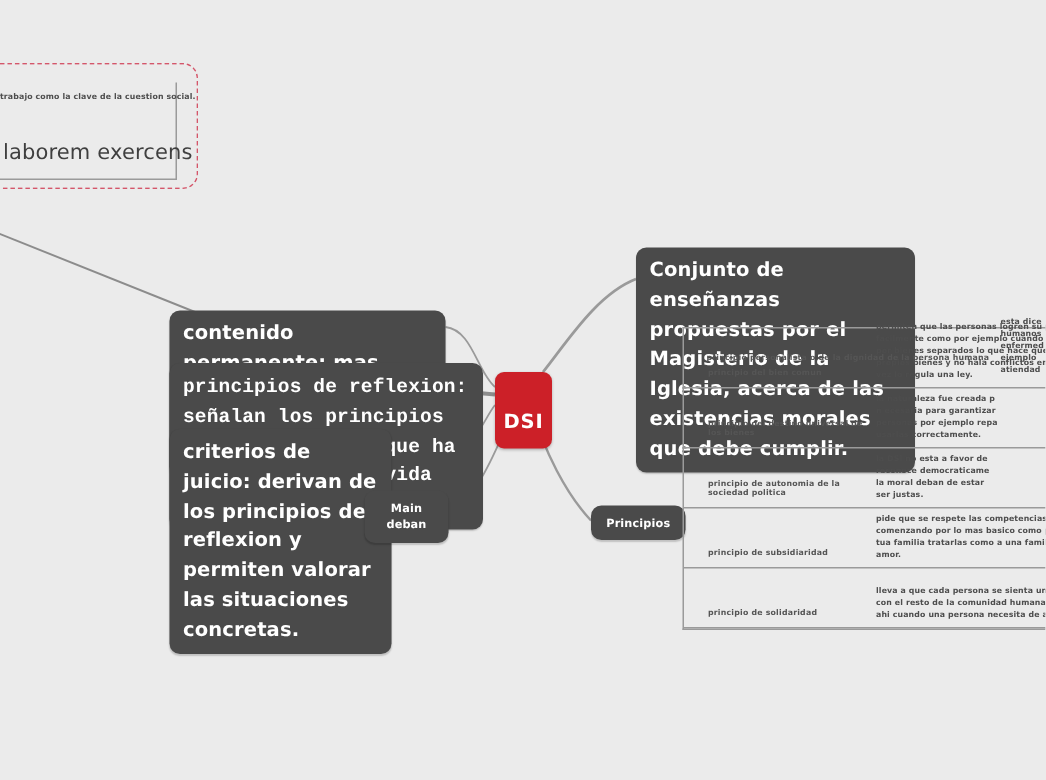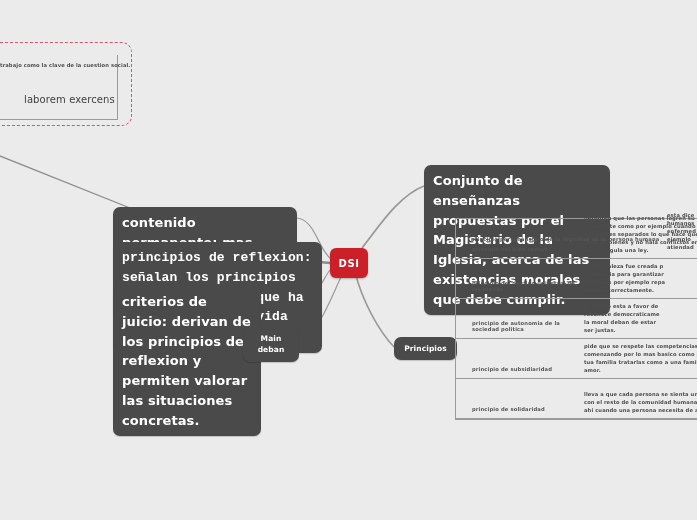--- a/index.html
+++ b/index.html
@@ -40,24 +40,24 @@
     font-weight: bold;
     line-height: 1.52;
     padding: 6px 9px;
     box-sizing: border-box;
     letter-spacing: .1px;
     box-shadow: 0 1px 1px rgba(0,0,0,.18);
   }
   .node.center {
     background: #cc2028;
     color: #fff;
-    font-size: 10px;
+    font-size: 13px;
     letter-spacing: .6px;
     text-align: center;
-    padding: 8px 0 7px 0;
+    padding: 24px 0 7px 0;
     border-radius: 6px;
     box-shadow: 0 1px 2px rgba(0,0,0,.25);
   }
   .node.small {
     font-size: 7.5px;
     padding: 6px 10px;
   }
 
   
   #n-contenido   { left:113px; top:207px; width:184px; }
@@ -166,23 +166,23 @@
     top: 62px;
     width: 124px;
     font-size: 5.2px;
     color: #4d4d4d;
     font-weight: bold;
     letter-spacing: .1px;
     white-space: nowrap;
   }
   #tl-text-main {
     position: absolute;
-    left: 24px;
+    left: 2px;
     top: 94px;
-    font-size: 10px;
+    font-size: 14px;
     color: #3f3f3f;
     letter-spacing: .1px;
     white-space: nowrap;
   }
 </style>
 </head>
 <body>
 
 <div id="canvas">
 

